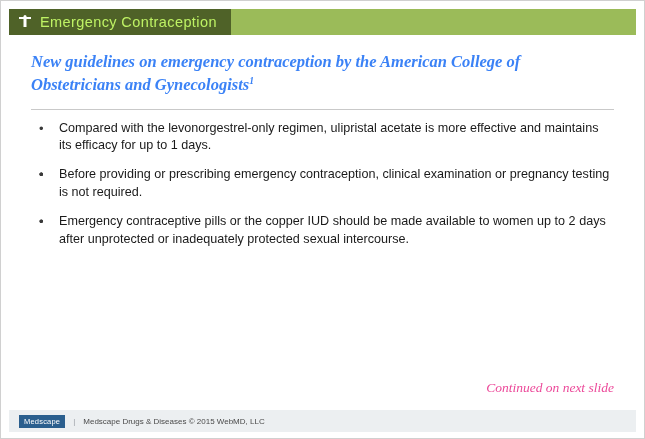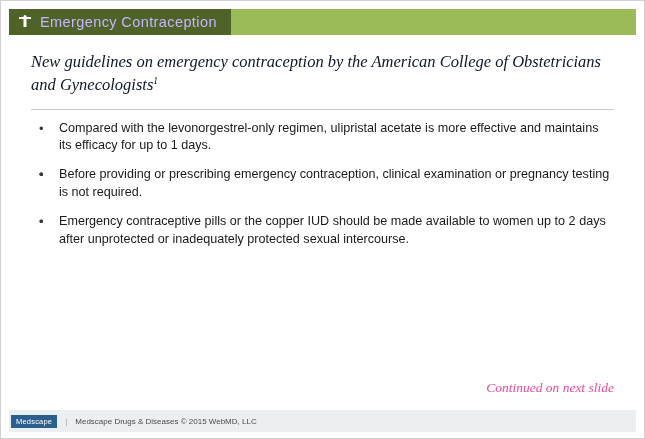--- a/index.html
+++ b/index.html
@@ -42,21 +42,21 @@
     width: 16px;
     height: 16px;
     margin-right: 7px;
     display: inline-flex;
     align-items: center;
     justify-content: center;
     color: #ffffff;
   }
   .header-icon svg { display: block; }
   .header-title {
-    color: #c4b5fd;
+    color: #bef264;
     font-size: 14.5px;
     letter-spacing: 0.4px;
     white-space: nowrap;
   }
   .header-bar-fill {
     flex: 1;
     background: #9bbb59;
     height: 26px;
   }
   
@@ -65,24 +65,24 @@
     top: 34px;
     left: 8px;
     right: 8px;
     bottom: 34px;
     background: #ffffff;
     padding: 12px 18px 0 18px;
     box-sizing: border-box;
   }
   .subtitle {
     font-family: "Liberation Serif", serif;
-    font-weight: normal;
+    font-weight: bold;
     font-style: italic;
     font-size: 16.5px;
-    color: #0f172a;
+    color: #3b82f6;
     line-height: 1.38;
     margin: 4px 4px 0 4px;
   }
   .subtitle sup {
     font-size: 9.5px;
     font-style: italic;
     vertical-align: super;
   }
   .divider {
     border: none;
@@ -121,21 +121,21 @@
   
   .footer {
     position: absolute;
     left: 8px;
     right: 8px;
     bottom: 6px;
     height: 22px;
     background: #eceff1;
     display: flex;
     align-items: center;
-    padding: 0 2px;
+    padding: 0 10px;
     box-sizing: border-box;
     font-size: 8px;
     color: #4a4a4a;
   }
   .footer-logo {
     background: #2b5f8e;
     color: #ffffff;
     font-size: 7.5px;
     padding: 2px 5px;
     letter-spacing: 0.2px;

